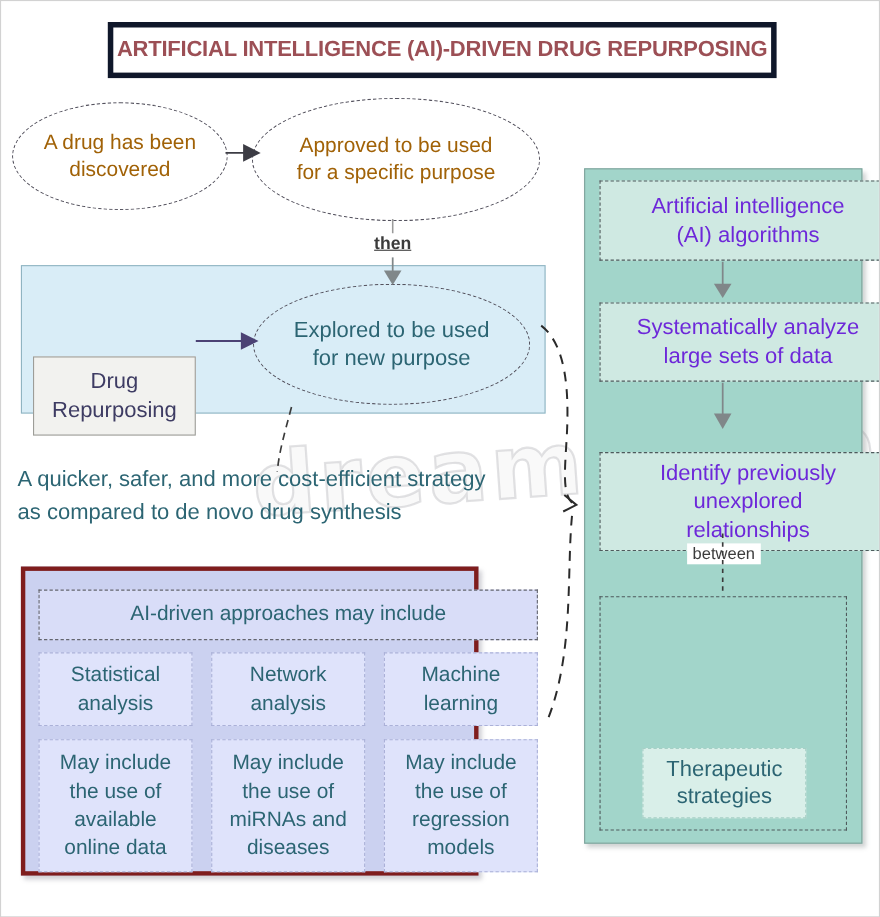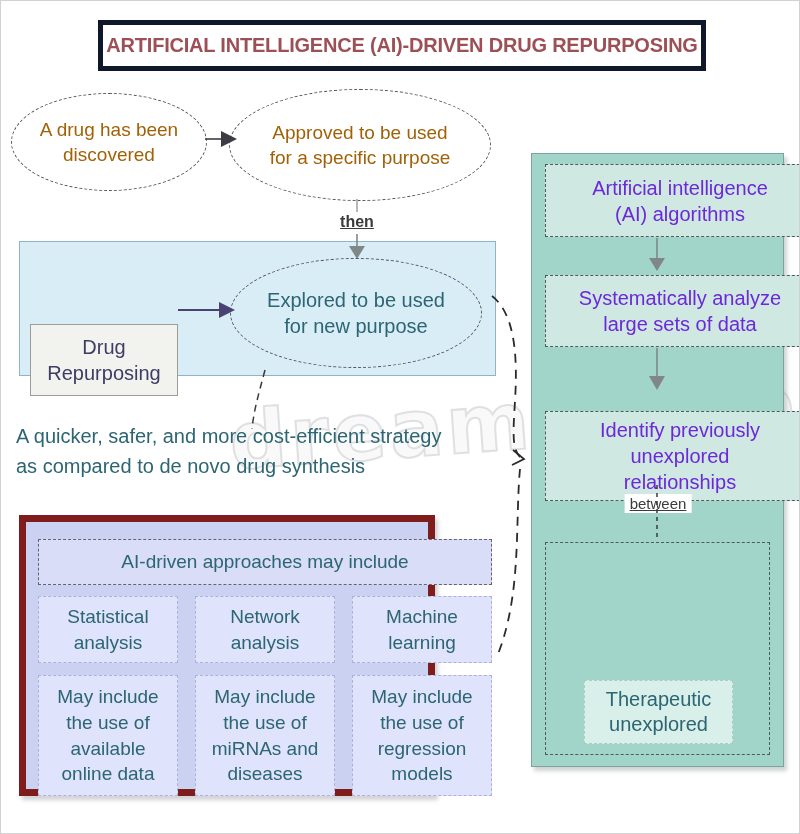--- a/index.html
+++ b/index.html
@@ -20,21 +20,21 @@
   .then-chip{left:330px;top:210px;width:52px;height:22px;color:#3b3b3b;
              font-weight:bold;font-size:16px;text-decoration:underline;}
   .blue-box{left:18px;top:240px;width:477px;height:135px;background:#d9edf7;
             border:1px solid #90b4c2;}
   .drug-box{left:10px;top:34px;width:148px;height:72px;background:#f2f2ef;
             border:1px solid #9d9d98;color:#3e3c63;font-size:20px;line-height:1.3;margin-top:48px;}
   .ellipse-c{left:210px;top:16px;width:252px;height:110px;color:#2c6573;font-size:20px;}
   .strategy{left:15px;top:420px;width:480px;color:#2c6573;font-size:20px;line-height:1.5;
             text-align:left;}
   .lav-panel{left:18px;top:514px;width:416px;height:281px;background:#cbd1f0;
-             border:7px solid #7f1d1d;box-shadow:3px 4px 4px rgba(125,125,140,.35);}
+             border:4px solid #7f1d1d;box-shadow:3px 4px 4px rgba(125,125,140,.35);}
   .lav-header{left:12px;top:17px;width:454px;height:46px;background:#d9ddf8;
               border:1.4px dashed #63656e;color:#2c6573;font-size:19px;}
   .lav-cell{width:140px;background:#dfe3fb;border:1px dashed #abb1d8;color:#2c6573;
             font-size:19px;line-height:1.35;}
   .row1{top:74px;height:67px;}
   .row2{top:153px;height:121px;}
   .c1{left:12px;} .c2{left:169px;} .c3{left:326px;}
   .teal-panel{left:530px;top:152px;width:253px;height:614px;background:#a2d5ca;
               border:1px solid #7fa29b;box-shadow:3px 4px 4px rgba(120,130,128,.35);}
   .step-box{left:13px;width:270px;background:#cfe9e2;border:1.5px dashed #4e5a5c;
@@ -42,21 +42,21 @@
   .step1{top:10px;height:73px;}
   .step2{top:121px;height:72px;}
   .step3{top:257px;height:90px;}
   .big-box{left:13px;top:388px;width:225px;height:213px;border:1.5px dashed #4e5a5c;}
   .target-box{left:38px;width:149px;background:#d9efe9;border:1px dashed #a5cfc5;
               color:#2c6573;font-size:20px;line-height:1.25;}
   .t1{top:8px;height:46px;}
   .t2{top:63px;height:64px;}
   .t3{top:137px;height:64px;}
   .between-chip{left:126px;top:340px;transform:translateX(-50%);background:#ffffff;
-                color:#3b3b3b;font-size:15px;padding:1px 5px;text-decoration:underline;}
+                color:#3b3b3b;font-size:15px;padding:1px 5px;}
   .overlay{position:absolute;left:0;top:0;width:800px;height:834px;pointer-events:none;z-index:5;}
   .watermark{left:228px;top:374px;width:580px;font-size:80px;font-weight:bold;
              letter-spacing:3px;color:rgba(195,195,200,0.10);
              -webkit-text-stroke:2px rgba(172,172,178,0.35);
              transform:rotate(-4deg);pointer-events:none;
              font-family:"DejaVu Sans",sans-serif;}
 </style>
 </head>
 <body>
 
@@ -111,21 +111,21 @@
     <div class="abs center step-box step1 prelines">Artificial intelligence
 (AI) algorithms</div>
     <div class="abs center step-box step2 prelines">Systematically analyze
 large sets of data</div>
     <div class="abs center step-box step3 prelines">Identify previously
 unexplored
 relationships</div>
     <div class="abs between-chip">between</div>
     <div class="abs big-box">
       <div class="abs center target-box t3 prelines">Therapeutic
-unexplored</div>
+strategies</div>
     </div>
   </div>
 
   <svg class="overlay" viewBox="0 0 800 834" xmlns="http://www.w3.org/2000/svg">
 
     <g>
       <line x1="204" y1="138" x2="221" y2="138" stroke="#3c3c44" stroke-width="1.6"></line>
       <polygon points="220,130 236,138 220,146" fill="#3c3c44"></polygon>
     </g>
 

